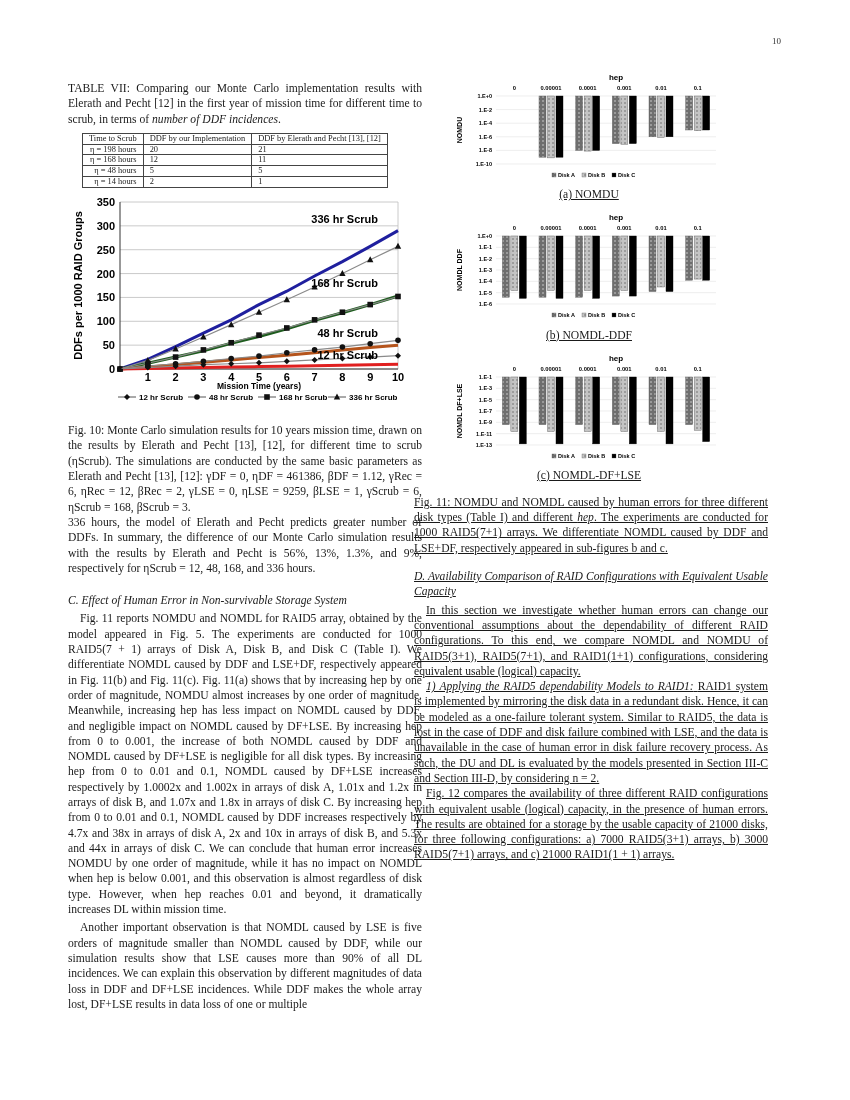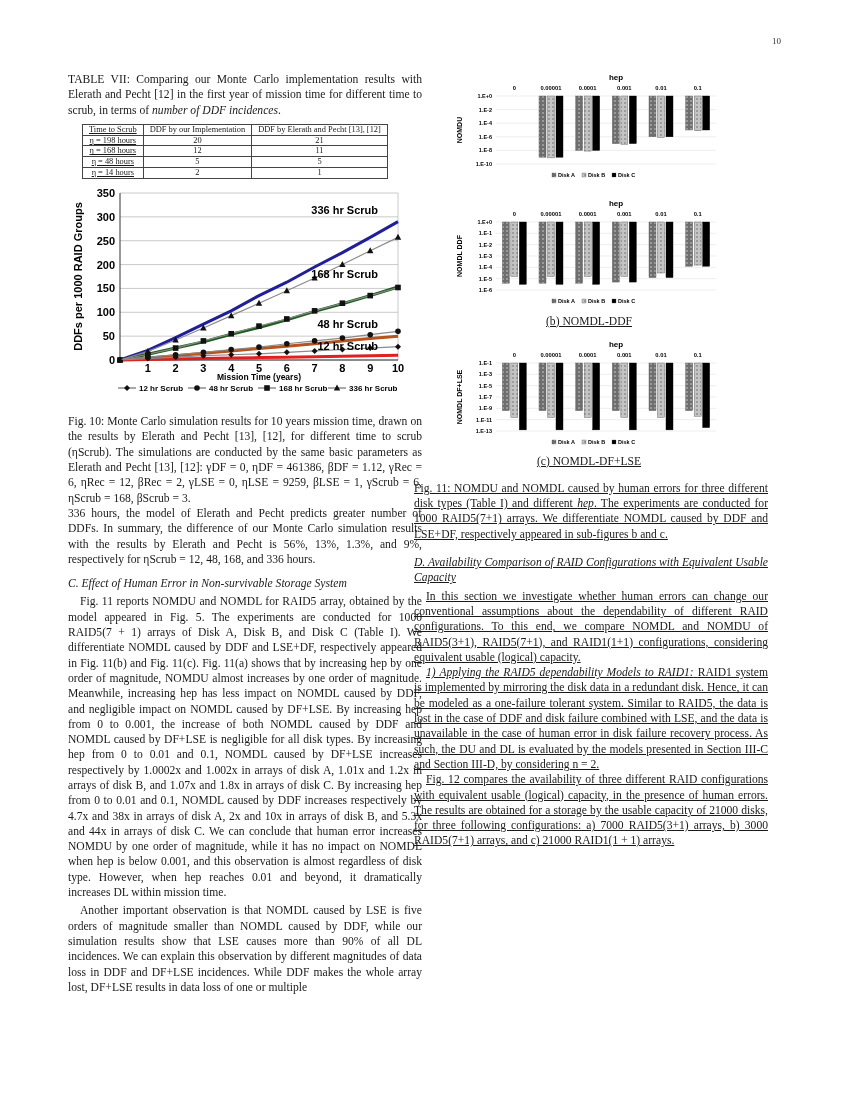--- a/index.html
+++ b/index.html
@@ -3,25 +3,25 @@
 <meta charset="utf-8">
 <style>
   html, body { margin: 0; padding: 0; background: #ffffff; }
   body { width: 850px; height: 1100px; position: relative; font-family: "Liberation Serif", "DejaVu Serif", serif; color: #1a1a1a; overflow: hidden; }
   .page-num { position: absolute; top: 36px; left: 772px; font-size: 9px; color: #333; font-family: "Liberation Serif", serif; }
   .col { position: absolute; width: 354px; font-size: 11.6px; line-height: 15.3px; text-align: justify; }
   .col-left { left: 68px; top: 72px; }
   .col-right { left: 414px; top: 72px; text-decoration: underline; }
   p { margin: 0; }
   .indent { text-indent: 12px; }
-  .caption { font-size: 11.6px; line-height: 15.3px; text-align: justify; }
+  .caption { font-size: 11.6px; line-height: 15.3px; text-align: justify; margin-top: 9px; }
   .sec-head { font-style: italic; margin: 0; }
   table.t7 { border-collapse: collapse; font-size: 8.4px; line-height: 9.8px; margin: 6px 0 0 14px; }
-  table.t7 td, table.t7 th { border: 0.8px solid #444; padding: 0 6px; text-align: center; font-weight: normal; }
-  table.t7 td:first-child, table.t7 th:first-child { text-align: center; text-decoration: underline; }
+  table.t7 td, table.t7 th { border: 0.8px solid #444; padding: 0 6px; text-align: left; font-weight: normal; }
+  table.t7 td:first-child, table.t7 th:first-child { text-align: right; }
   .chart-wrap { position: relative; }
   svg text { font-family: "Liberation Sans", "DejaVu Sans", sans-serif; }
   .sub-cap { text-align: center; font-size: 11.6px; line-height: 14px; }
 </style>
 </head>
 <body>
 
 <div class="page-num">10</div>
 
 <div class="col col-left">
@@ -170,21 +170,21 @@
           <path d="M269 199.5 L272.2 205.5 L265.8 205.5 Z" fill="#111"></path>
           <text x="281" y="206" font-size="8" font-weight="bold">336 hr Scrub</text>
         </g>
       </svg>
   </div>
 
   <p class="caption" style="margin-top:10px;">Fig. 10: Monte Carlo simulation results for 10 years mission time, drawn on the results by Elerath and Pecht [13], [12], for different time to scrub (ηScrub). The simulations are conducted by the same basic parameters as Elerath and Pecht [13], [12]: γDF = 0, ηDF = 461386, βDF = 1.12, γRec = 6, ηRec = 12, βRec = 2, γLSE = 0, ηLSE = 9259, βLSE = 1, γScrub = 6, ηScrub = 168, βScrub = 3.</p>
 
   <p style="margin-top:0;">336 hours, the model of Elerath and Pecht predicts greater number of DDFs. In summary, the difference of our Monte Carlo simulation results with the results by Elerath and Pecht is 56%, 13%, 1.3%, and 9%, respectively for ηScrub = 12, 48, 168, and 336 hours.</p>
 
-  <p class="sec-head" style="margin-top:9px;">C. Effect of Human Error in Non-survivable Storage System</p>
+  <p class="sec-head" style="margin-top:17px;">C. Effect of Human Error in Non-survivable Storage System</p>
   <p class="indent" style="margin-top:3px;">Fig. 11 reports NOMDU and NOMDL for RAID5 array, obtained by the model appeared in Fig. 5. The experiments are conducted for 1000 RAID5(7 + 1) arrays of Disk A, Disk B, and Disk C (Table I). We differentiate NOMDL caused by DDF and LSE+DF, respectively appeared in Fig. 11(b) and Fig. 11(c). Fig. 11(a) shows that by increasing hep by one order of magnitude, NOMDU almost increases by one order of magnitude. Meanwhile, increasing hep has less impact on NOMDL caused by DDF, and negligible impact on NOMDL caused by DF+LSE. By increasing hep from 0 to 0.001, the increase of both NOMDL caused by DDF and NOMDL caused by DF+LSE is negligible for all disk types. By increasing hep from 0 to 0.01 and 0.1, NOMDL caused by DF+LSE increases respectively by 1.0002x and 1.002x in arrays of disk A, 1.01x and 1.2x in arrays of disk B, and 1.07x and 1.8x in arrays of disk C. By increasing hep from 0 to 0.01 and 0.1, NOMDL caused by DDF increases respectively by 4.7x and 38x in arrays of disk A, 2x and 10x in arrays of disk B, and 5.3x and 44x in arrays of disk C. We can conclude that human error increases NOMDU by one order of magnitude, while it has no impact on NOMDL when hep is below 0.001, and this observation is almost regardless of disk type. However, when hep reaches 0.01 and beyond, it dramatically increases DL within mission time.</p>
   <p class="indent" style="margin-top:3px;">Another important observation is that NOMDL caused by LSE is five orders of magnitude smaller than NOMDL caused by DDF, while our simulation results show that LSE causes more than 90% of all DL incidences. We can explain this observation by different magnitudes of data loss in DDF and DF+LSE incidences. While DDF makes the whole array lost, DF+LSE results in data loss of one or multiple</p>
 </div>
 
 <div class="col col-right">
   <div style="margin-left:40px;">
     <svg id="fig11a" width="270" height="112" viewBox="0 0 270 112">
         <text x="162" y="8" text-anchor="middle" font-size="8" font-weight="bold">hep</text>
         <line x1="42" x2="262" y1="24" y2="24" stroke="#e2e2e2" stroke-width="0.6"></line>
         <text x="38" y="26" text-anchor="end" font-size="5.5" font-weight="bold">1.E+0</text>
@@ -230,20 +230,21 @@
         <rect x="231.66666666666666" y="24" width="7" height="34" fill="url(#patAfig11a)" stroke="#555" stroke-width="0.4"></rect>
         <rect x="240.16666666666666" y="24" width="7" height="34.68" fill="url(#patBfig11a)" stroke="#555" stroke-width="0.4"></rect>
         <rect x="248.66666666666666" y="24" width="7" height="34" fill="#000" stroke="#000" stroke-width="0.4"></rect>
         <rect x="98" y="101" width="4" height="4" fill="url(#patAfig11a)" stroke="#444" stroke-width="0.3"></rect>
         <text x="104" y="105" font-size="5.5" font-weight="bold">Disk A</text>
         <rect x="128" y="101" width="4" height="4" fill="url(#patBfig11a)" stroke="#444" stroke-width="0.3"></rect>
         <text x="134" y="105" font-size="5.5" font-weight="bold">Disk B</text>
         <rect x="158" y="101" width="4" height="4" fill="#000" stroke="#444" stroke-width="0.3"></rect>
         <text x="164" y="105" font-size="5.5" font-weight="bold">Disk C</text>
       </svg>
+    <div class="sub-cap" style="width:270px;">(a) NOMDU</div>
   </div>
   <div style="margin-left:40px;margin-top:10px;">
     <svg id="fig11b" width="270" height="112" viewBox="0 0 270 112">
         <text x="162" y="8" text-anchor="middle" font-size="8" font-weight="bold">hep</text>
         <line x1="42" x2="262" y1="24" y2="24" stroke="#e2e2e2" stroke-width="0.6"></line>
         <text x="38" y="26" text-anchor="end" font-size="5.5" font-weight="bold">1.E+0</text>
         <line x1="42" x2="262" y1="35.33333333333333" y2="35.33333333333333" stroke="#e2e2e2" stroke-width="0.6"></line>
         <text x="38" y="37.33333333333333" text-anchor="end" font-size="5.5" font-weight="bold">1.E-1</text>
         <line x1="42" x2="262" y1="46.666666666666664" y2="46.666666666666664" stroke="#e2e2e2" stroke-width="0.6"></line>
         <text x="38" y="48.666666666666664" text-anchor="end" font-size="5.5" font-weight="bold">1.E-2</text>

